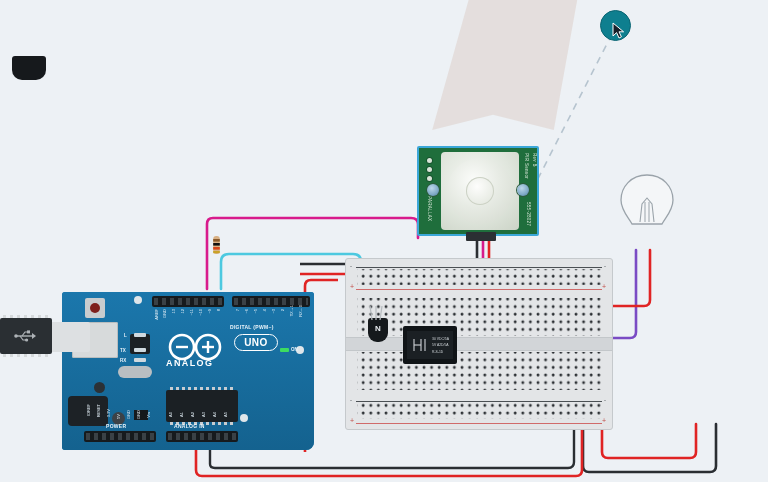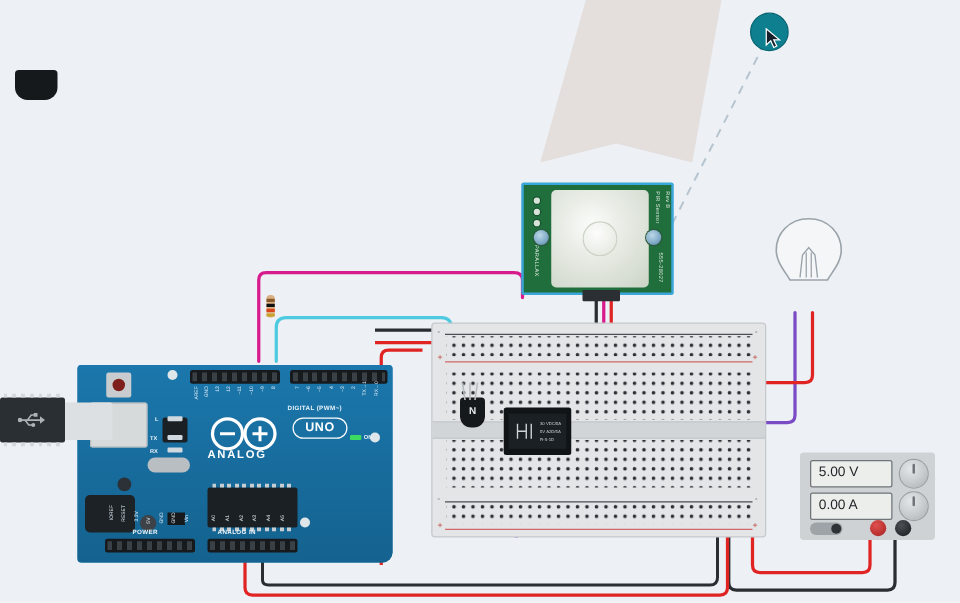--- a/index.html
+++ b/index.html
@@ -536,29 +536,20 @@
   </svg>
 
   <svg class="abs" id="bulb" viewBox="0 0 58 82">
     <path d="M 29 3 C 13 3 3 15 3 28 C 3 38 10 45 14 52 L 44 52 C 48 45 55 38 55 28 C 55 15 45 3 29 3 Z" fill="#f4f6f8" stroke="#9aa3aa" stroke-width="1.3"></path>
     <path d="M 22 50 L 24 32 L 29 26 L 34 32 L 36 50" fill="none" stroke="#9aa3aa" stroke-width="1.1"></path>
     <line x1="27" y1="50" x2="27" y2="30" stroke="#9aa3aa" stroke-width="1"></line>
     <line x1="31" y1="50" x2="31" y2="30" stroke="#9aa3aa" stroke-width="1"></line>
   </svg>
   <div class="abs" id="bulb-base"></div>
 
-  <div class="abs" id="psu">
-    <div class="psu-screen" id="psu-volt">5.00 V</div>
-    <div class="psu-screen" id="psu-amp">0.00 A</div>
-    <div class="psu-knob" id="psu-knob1"></div>
-    <div class="psu-knob" id="psu-knob2"></div>
-    <div class="abs" id="psu-switch"></div>
-    <div class="psu-term" id="psu-term-red"></div>
-    <div class="psu-term" id="psu-term-blk"></div>
-  </div>
 
   <div class="abs" id="cursor-bubble"></div>
   <svg class="abs" id="cursor-arrow" viewBox="0 0 14 17">
     <path d="M 1 1 L 1 14 L 4.6 10.6 L 7 16 L 9.4 14.8 L 7 9.8 L 11.6 9.8 Z" fill="#17202a" stroke="#ffffff" stroke-width="1"></path>
   </svg>
 
 
 </div>
 
 </body></html>

